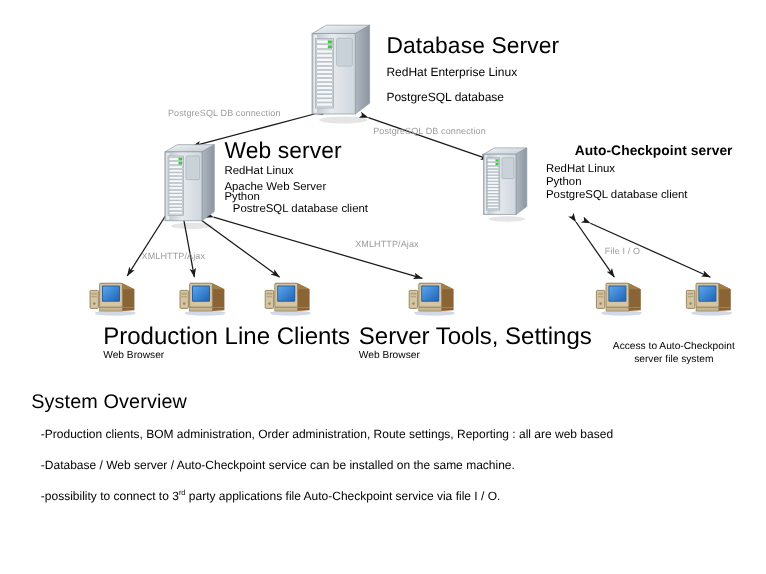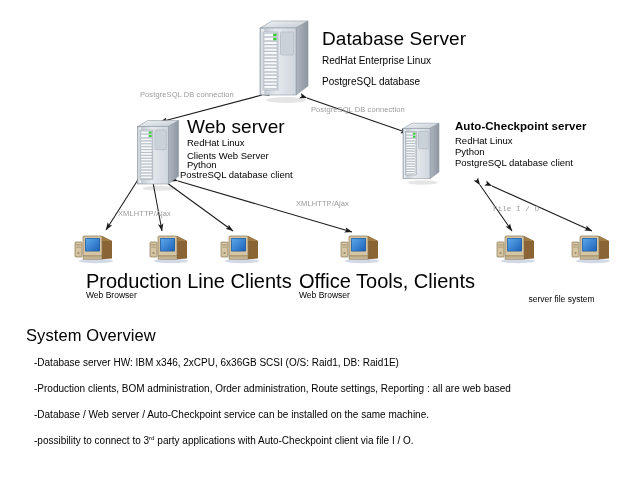--- a/index.html
+++ b/index.html
@@ -54,20 +54,21 @@
     letter-spacing: 0.1px;
   }
   .t-web {
     font-size: 19px;
     letter-spacing: 0.1px;
   }
   .t-acp {
     font-size: 11.5px;
     font-weight: bold;
     letter-spacing: 0.05px;
+    margin-left: 24px;
   }
   .node-spec {
     position: absolute;
     font-size: 9.5px;
     white-space: nowrap;
     line-height: 1.0;
   }
   .node-spec-lg {
     position: absolute;
     font-size: 10px;
@@ -244,23 +245,23 @@
       </g>
       <rect x="17.2" y="17.7" width="3.4" height="2.4" fill="#39cc39"></rect>
       <rect x="17.2" y="21.8" width="3.4" height="2.4" fill="#39cc39"></rect>
       <rect x="24.5" y="16" width="13" height="23" rx="1.2" fill="#d2d9df" stroke="#9aa4ae" stroke-width="0.6"></rect>
       <rect x="25.4" y="17" width="11" height="21" rx="1" fill="#c7cfd6" opacity="0.8"></rect>
     </svg>
   </div>
 
   <div class="node-title t-web" style="left:187px; top:117px;">Web server</div>
   <div class="node-spec" style="left:187px; top:138px;">RedHat Linux</div>
-  <div class="node-spec" style="left:187px; top:151px;">Clients Web Server</div>
+  <div class="node-spec" style="left:187px; top:151px;">Apache Web Server</div>
   <div class="node-spec" style="left:187px; top:160px;">Python</div>
-  <div class="node-spec" style="left:180px; top:170px;">PostreSQL database client</div>
+  <div class="node-spec" style="left:194px; top:170px;">PostreSQL database client</div>
 
   <div class="server" style="left:400px; top:119px;">
     <svg class="svgwrap" width="42" height="67" viewBox="0 0 56 88" xmlns="http://www.w3.org/2000/svg">
       <ellipse cx="30" cy="84" rx="20" ry="3" fill="#000" opacity="0.10"></ellipse>
       <polygon points="4,12 40,12 52,5 16,5" fill="url(#sgTop)" stroke="#8e99a3" stroke-width="0.8"></polygon>
       <polygon points="40,12 52,5 52,70 40,79" fill="url(#sgSide)" stroke="#8e99a3" stroke-width="0.8"></polygon>
       <rect x="4" y="12" width="36" height="67" fill="url(#sgA)" stroke="#8e99a3" stroke-width="0.8"></rect>
       <rect x="5.2" y="13" width="3" height="65" fill="#f4f7f9" opacity="0.75"></rect>
       <rect x="7" y="16" width="15" height="58" fill="#dde2e7" stroke="#97a1aa" stroke-width="0.7"></rect>
       <g fill="#f6f8fa" stroke="#8e99a3" stroke-width="0.45">
@@ -290,21 +291,21 @@
 
   <div class="node-title t-acp" style="left:455px; top:121px;">Auto-Checkpoint server</div>
   <div class="node-spec" style="left:455px; top:136px;">RedHat Linux</div>
   <div class="node-spec" style="left:455px; top:147px;">Python</div>
   <div class="node-spec" style="left:455px; top:158px;text-align:center;">PostgreSQL database client</div>
 
   <div class="conn-label" style="left:140px; top:90px;">PostgreSQL DB connection</div>
   <div class="conn-label" style="left:311px; top:105px;">PostgreSQL DB connection</div>
   <div class="conn-label" style="left:118px; top:209px;">XMLHTTP/Ajax</div>
   <div class="conn-label" style="left:296px; top:199px;">XMLHTTP/Ajax</div>
-  <div class="conn-label" style="left:493px; top:205px;font-family:Liberation Mono, monospace;">File I / O</div>
+  <div class="conn-label" style="left:504px; top:205px;">File I / O</div>
 
   <div class="client" style="left:72px; top:230px;">
     <svg width="44" height="34" viewBox="0 0 44 34" xmlns="http://www.w3.org/2000/svg">
       <defs>
         <linearGradient id="scr" x1="0" y1="0" x2="1" y2="1">
           <stop offset="0" stop-color="#5aa8ec"></stop>
           <stop offset="1" stop-color="#1f63b8"></stop>
         </linearGradient>
       </defs>
       <ellipse cx="24" cy="31" rx="17" ry="2.2" fill="#7c93b8" opacity="0.35"></ellipse>
@@ -400,28 +401,28 @@
       <rect x="3" y="12" width="7" height="15" rx="0.8" fill="#d6c5a2" stroke="#8a7753" stroke-width="0.7"></rect>
       <rect x="4.2" y="14" width="4.6" height="1.6" fill="#b6a582"></rect>
       <rect x="4.2" y="16.6" width="4.6" height="1.2" fill="#b6a582"></rect>
       <circle cx="6.5" cy="23" r="1.1" fill="#9b8a66"></circle>
     </svg>
   </div>
 
   <div class="group-title" style="left:86px; top:271px;">Production Line Clients</div>
   <div class="group-sub" style="left:86px; top:290px;">Web Browser</div>
 
-  <div class="group-title" style="left:299px; top:271px;">Office Tools, Clients</div>
+  <div class="group-title" style="left:299px; top:271px;">Server Tools, Settings</div>
   <div class="group-sub" style="left:299px; top:290px;">Web Browser</div>
 
+  <div class="group-sub center" style="left:489px; top:283px; width:145px;">Access to Auto-Checkpoint</div>
   <div class="group-sub center" style="left:489px; top:294px; width:145px;">server file system</div>
 
   <div id="overview">
     <div class="ov-title">System Overview</div>
     <ul>
-      <li>-Database server HW: IBM x346, 2xCPU, 6x36GB SCSI (O/S: Raid1,  DB: Raid1E)</li>
       <li>-Production clients, BOM administration, Order administration, Route settings, Reporting : all are web based</li>
       <li>-Database / Web server / Auto-Checkpoint service can be installed on the same machine.</li>
-      <li><span>-possibility to connect to 3</span><sup class="ord">rd</sup><span> party applications with Auto-Checkpoint client via file I / O.</span></li>
+      <li><span>-possibility to connect to 3</span><sup class="ord">rd</sup><span> party applications file Auto-Checkpoint service via file I / O.</span></li>
     </ul>
   </div>
 
 </div>
 
 </body></html>

